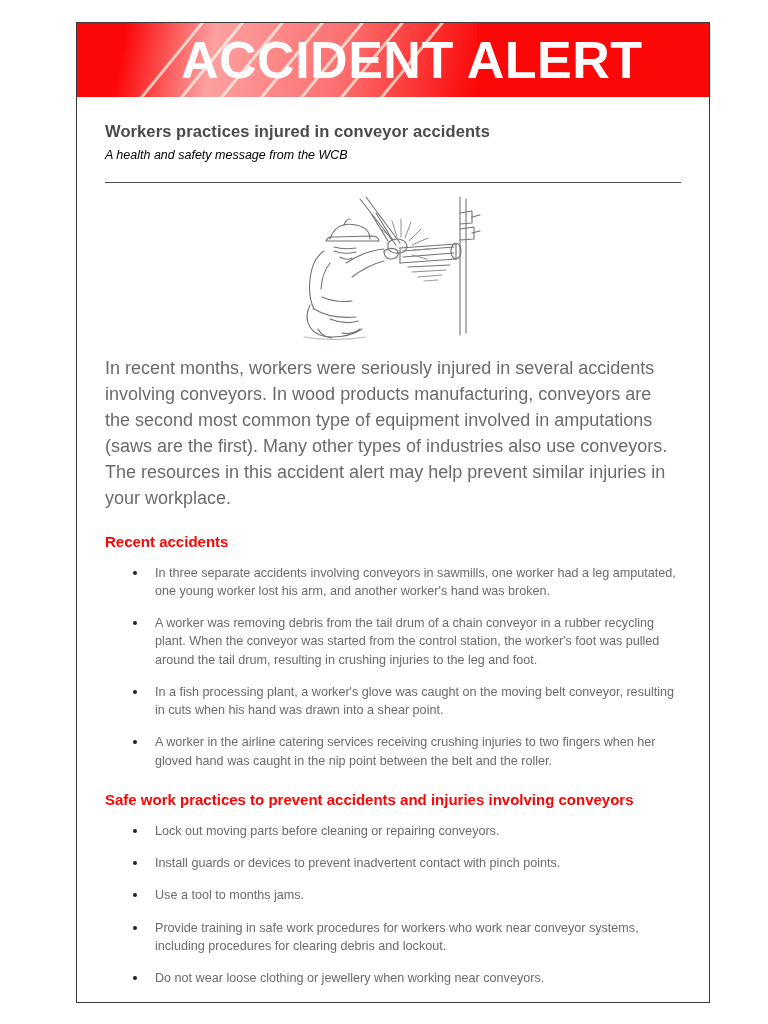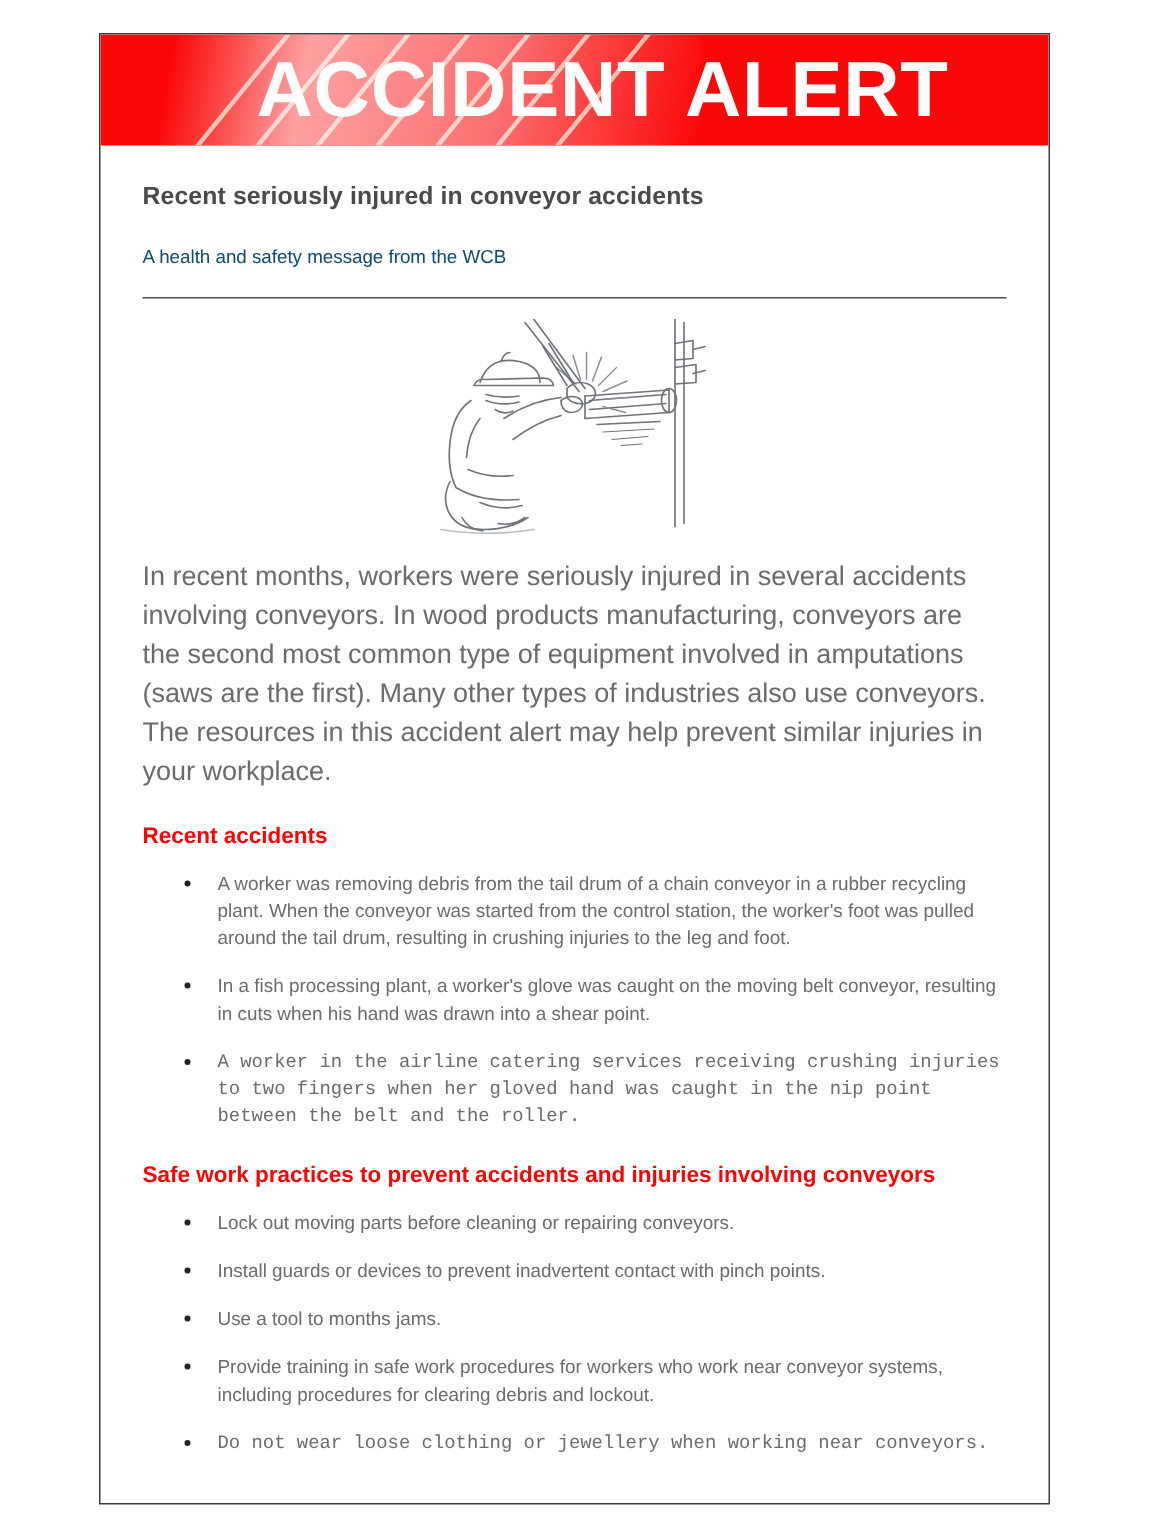--- a/index.html
+++ b/index.html
@@ -6,21 +6,21 @@
     margin: 0;
     padding: 0;
     background: #ffffff;
     width: 768px;
     height: 1024px;
     font-family: "Liberation Sans", sans-serif;
   }
 
   #page {
     position: absolute;
-    left: 66px;
+    left: 76px;
     top: 22px;
     width: 634px;
     height: 981px;
     background: #ffffff;
     border: 1px solid #3a3a3a;
     box-sizing: border-box;
     overflow: hidden;
   }
 
   
@@ -71,23 +71,24 @@
 
   .doc-title {
     margin: 25px 0 0 0;
     font-size: 16.5px;
     font-weight: bold;
     color: #4a4a4a;
     letter-spacing: 0.1px;
   }
 
   .doc-subtitle {
-    margin: 23px 0 0 0;
+    margin: 7px 0 0 0;
     font-size: 12.5px;
-    color: #0c4a6e;
+    font-style: italic;
+    color: #000000;
   }
 
   .divider {
     margin: 20px 0 0 0;
     height: 0;
     border-top: 1.5px solid #4d4d4d;
   }
 
   .figure {
     margin: 10px 0 0 0;
@@ -126,21 +127,21 @@
   ul.bullets li:before {
     content: "";
     position: absolute;
     left: 28px;
     top: 7px;
     width: 4px;
     height: 4px;
     border-radius: 50%;
     background: #222222;
   }
-  ul.bullets li:last-child { margin-bottom: 0; font-family: Liberation Mono, monospace; }
+  ul.bullets li:last-child { margin-bottom: 0; }
 </style>
 </head>
 <body>
 
 <div id="page">
 
   <div class="banner">
     <svg class="banner-stripes" viewBox="0 0 400 74" preserveAspectRatio="none">
       <g stroke="#f7b9a6" stroke-width="3" fill="none" opacity="0.95">
         <line x1="60" y1="80" x2="130" y2="-6"></line>
@@ -151,21 +152,21 @@
         <line x1="260" y1="80" x2="330" y2="-6"></line>
         <line x1="300" y1="80" x2="370" y2="-6"></line>
       </g>
     </svg>
     <div class="banner-fade"></div>
     <div class="banner-title">ACCIDENT ALERT</div>
   </div>
 
   <div class="content">
 
-    <h1 class="doc-title">Recent seriously injured in conveyor accidents</h1>
+    <h1 class="doc-title">Workers practices injured in conveyor accidents</h1>
 
     <div class="doc-subtitle">A health and safety message from the WCB</div>
 
     <div class="divider"></div>
 
     <div class="figure">
       <svg width="186" height="148" viewBox="0 0 186 148">
         <g fill="none" stroke="#6f7479" stroke-width="1.1" stroke-linecap="round" stroke-linejoin="round">
 
           <line x1="160" y1="4" x2="160" y2="142"></line>
@@ -231,20 +232,21 @@
 
           <path d="M4 144 q30 5 62 0" stroke="#b9bdc1"></path>
         </g>
       </svg>
     </div>
 
     <p class="intro">In recent months, workers were seriously injured in several accidents involving conveyors. In wood products manufacturing, conveyors are the second most common type of equipment involved in amputations (saws are the first). Many other types of industries also use conveyors. The resources in this accident alert may help prevent similar injuries in your workplace.</p>
 
     <h2 class="section-heading">Recent accidents</h2>
     <ul class="bullets">
+      <li>In three separate accidents involving conveyors in sawmills, one worker had a leg amputated, one young worker lost his arm, and another worker's hand was broken.</li>
       <li>A worker was removing debris from the tail drum of a chain conveyor in a rubber recycling plant. When the conveyor was started from the control station, the worker's foot was pulled around the tail drum, resulting in crushing injuries to the leg and foot.</li>
       <li>In a fish processing plant, a worker's glove was caught on the moving belt conveyor, resulting in cuts when his hand was drawn into a shear point.</li>
       <li>A worker in the airline catering services receiving crushing injuries to two fingers when her gloved hand was caught in the nip point between the belt and the roller.</li>
     </ul>
 
     <h2 class="section-heading">Safe work practices to prevent accidents and injuries involving conveyors</h2>
     <ul class="bullets">
       <li>Lock out moving parts before cleaning or repairing conveyors.</li>
       <li>Install guards or devices to prevent inadvertent contact with pinch points.</li>
       <li>Use a tool to months jams.</li>

